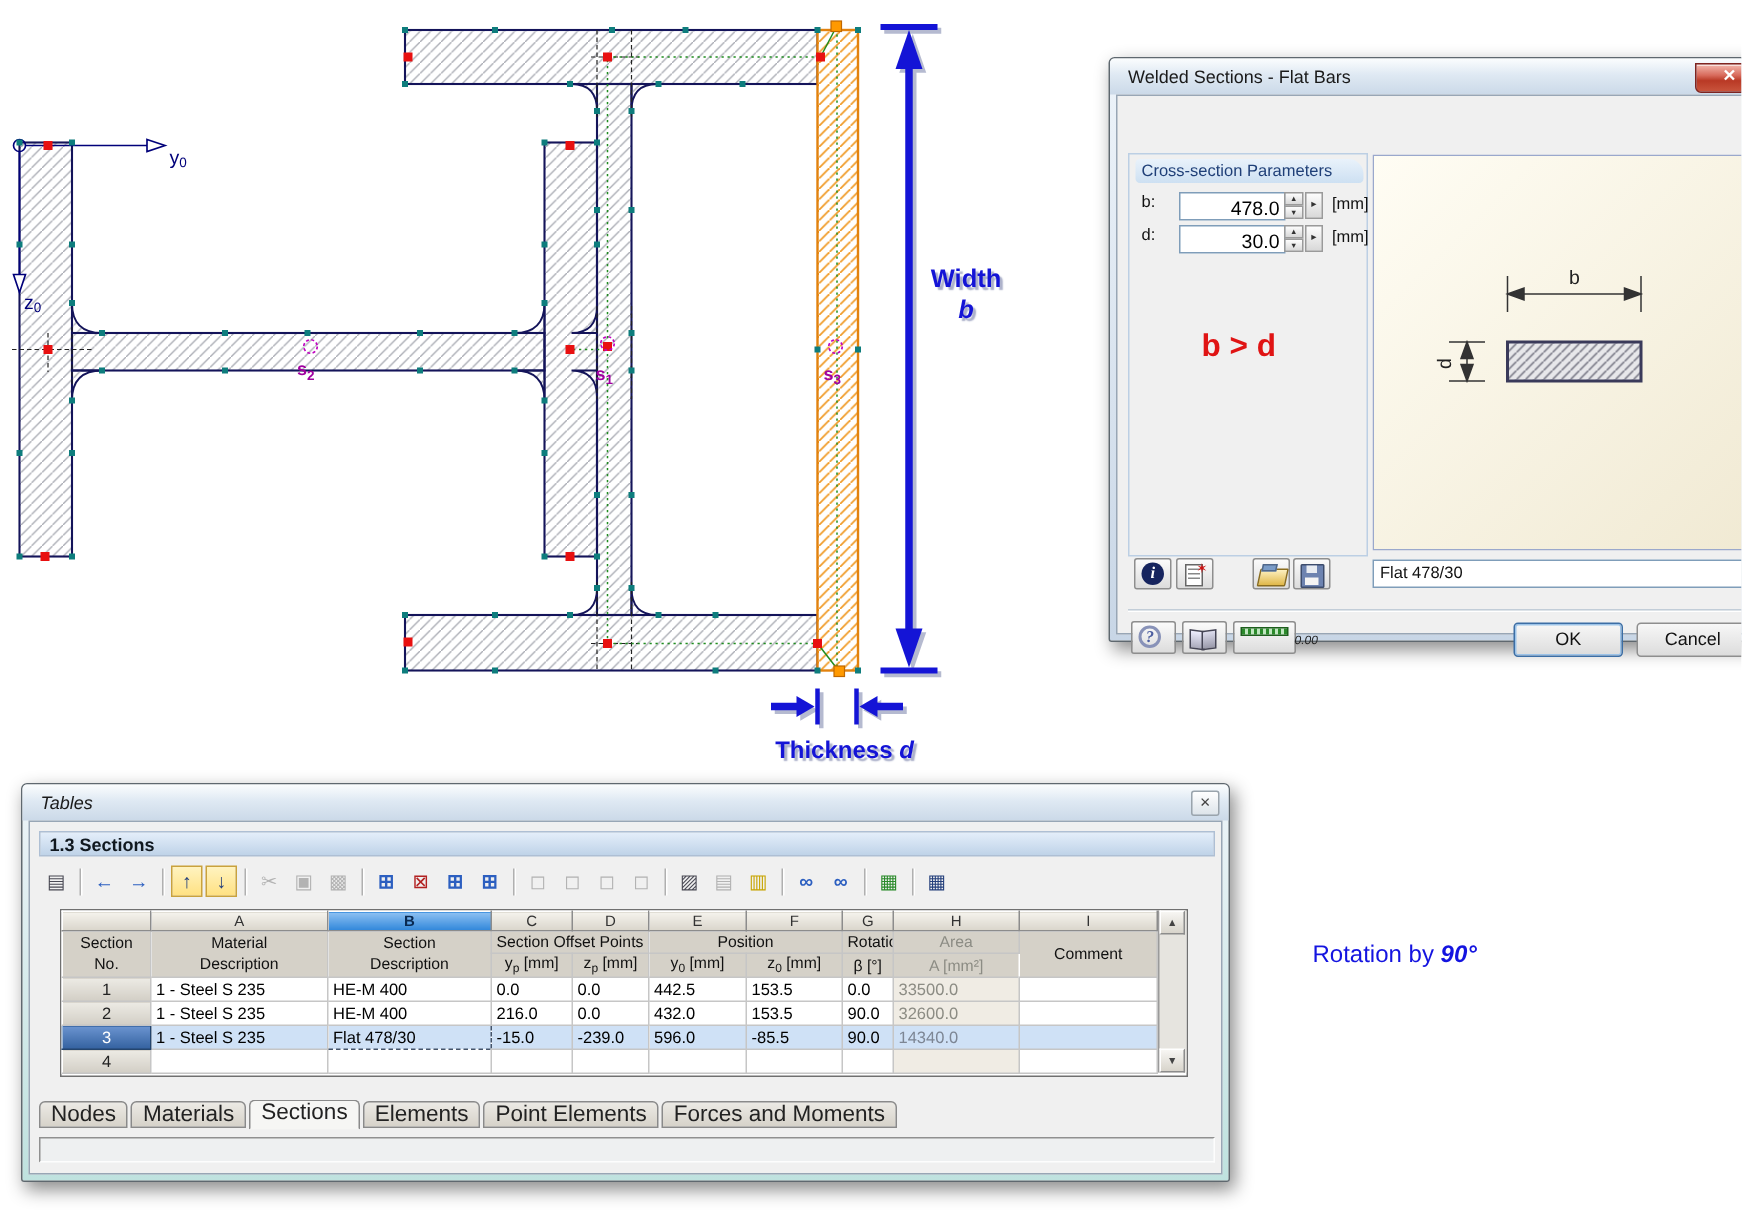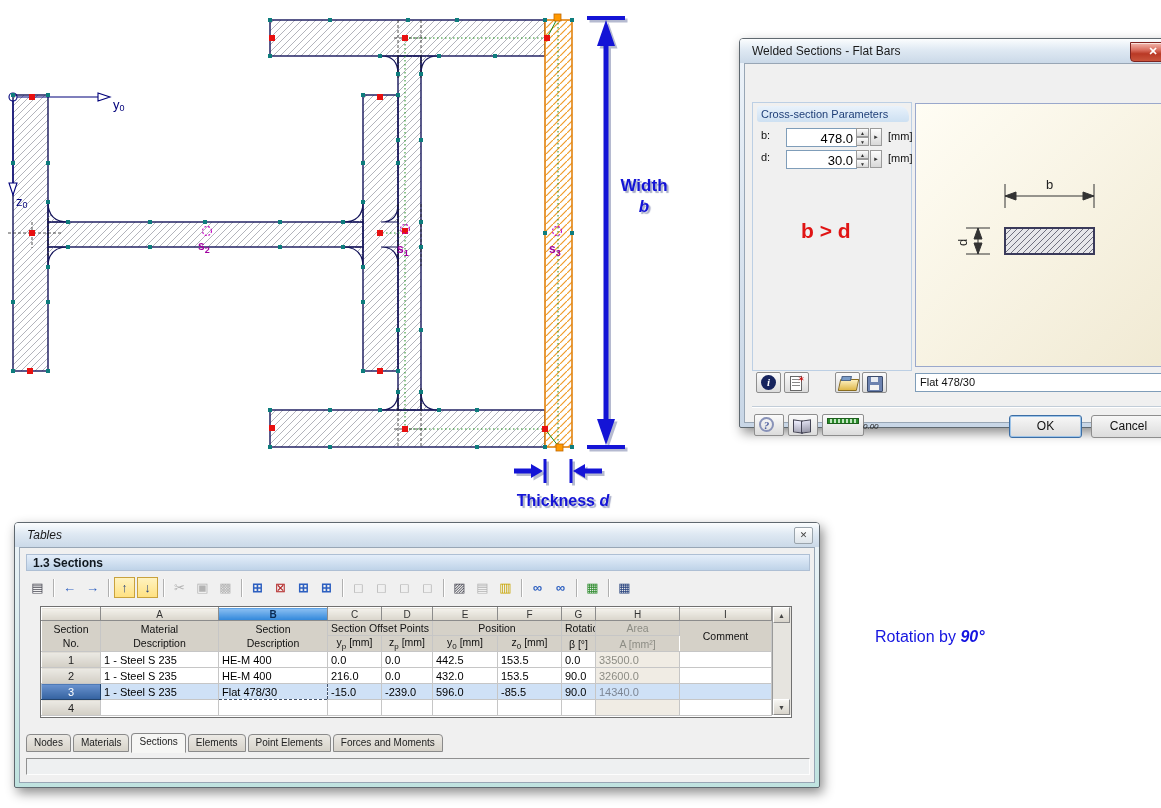--- a/index.html
+++ b/index.html
@@ -98,21 +98,21 @@
   tr.sel td.rowbtn{background:linear-gradient(#6a93cf,#33619f);color:#fff;border-color:#9db8d8 #24456e #24456e #9db8d8;}
   tr.sel td.ro{color:#7d8694;background:#cfe1f6;}
   td.num{text-align:left;}
   td.ro{background:#f0ece4;}
   td.focuscell{background:#ddeafb;border:1px dashed #45546a !important;padding:0 2px;}
   .vsb{position:absolute;right:0;top:0;width:18px;height:108px;background:#e6e4df;border-left:1px solid #9a9a9a;}
   .vsb .sbtn{position:absolute;left:0;width:17px;height:16px;background:linear-gradient(#f7f6f3,#d8d4cb);
      border:1px solid;border-color:#fff #8c8c8c #8c8c8c #fff;font-size:7px;text-align:center;line-height:15px;color:#444;box-sizing:border-box;}
 
   .tabsrow{position:absolute;left:6px;top:186px;height:18px;display:flex;}
-  .tab{height:16px;line-height:15px;font-size:10px;color:#222;background:linear-gradient(#eceae5,#d6d2c9);
+  .tab{height:16px;line-height:15px;font-size:15px;color:#222;background:linear-gradient(#eceae5,#d6d2c9);
      border:1px solid #8a8a8a;border-radius:4px 4px 0 0;padding:0 7px;margin-right:2px;}
   .tab.active{background:#f6f6f4;height:18px;font-weight:normal;border-bottom:1px solid #f6f6f4;margin-top:-1px;}
   .statusbar{position:absolute;left:6px;top:210px;width:784px;height:17px;background:#eef0f1;
      border:1px solid;border-color:#909090 #fdfdfd #fdfdfd #909090;box-sizing:border-box;}
 
   sub{font-size:8px;}
   .svgtext{font-family:"Liberation Sans",sans-serif;}
 </style>
 </head>
 <body>

